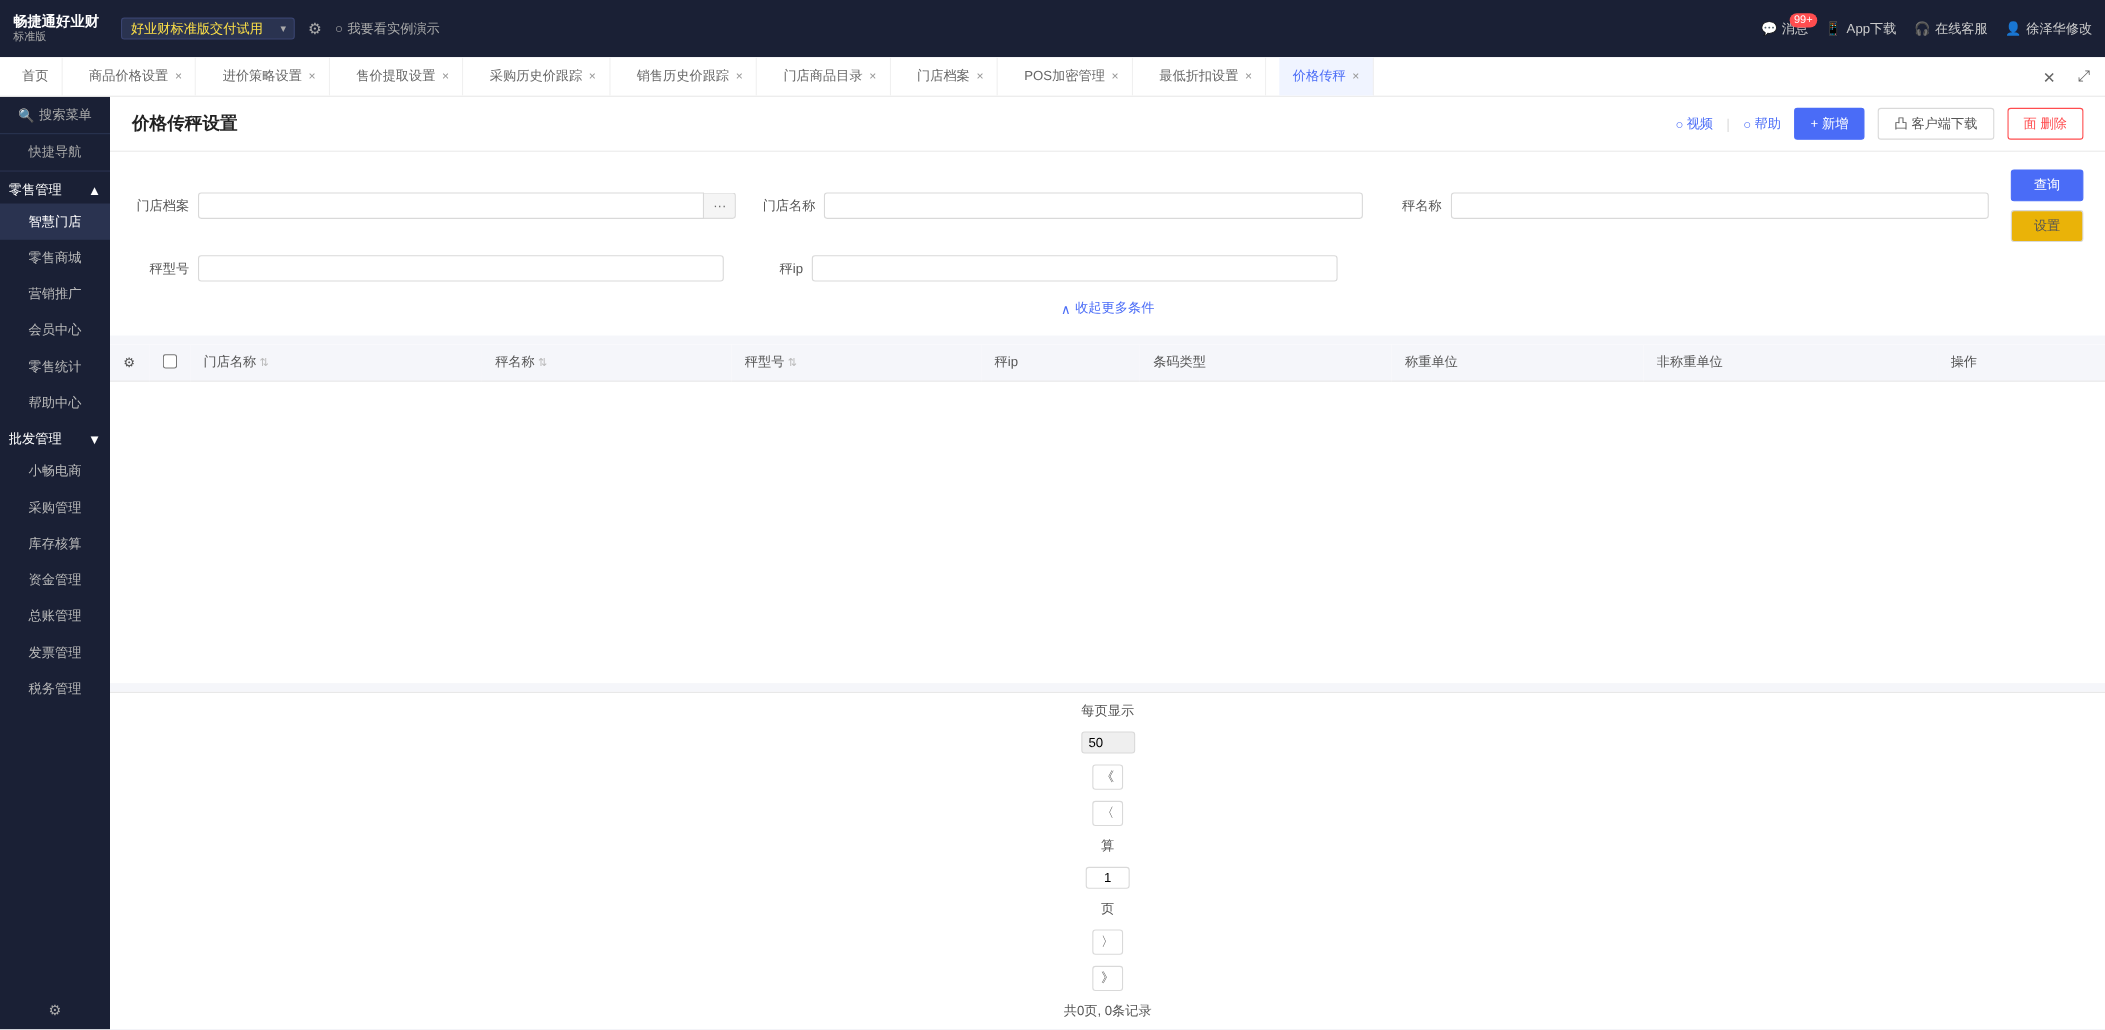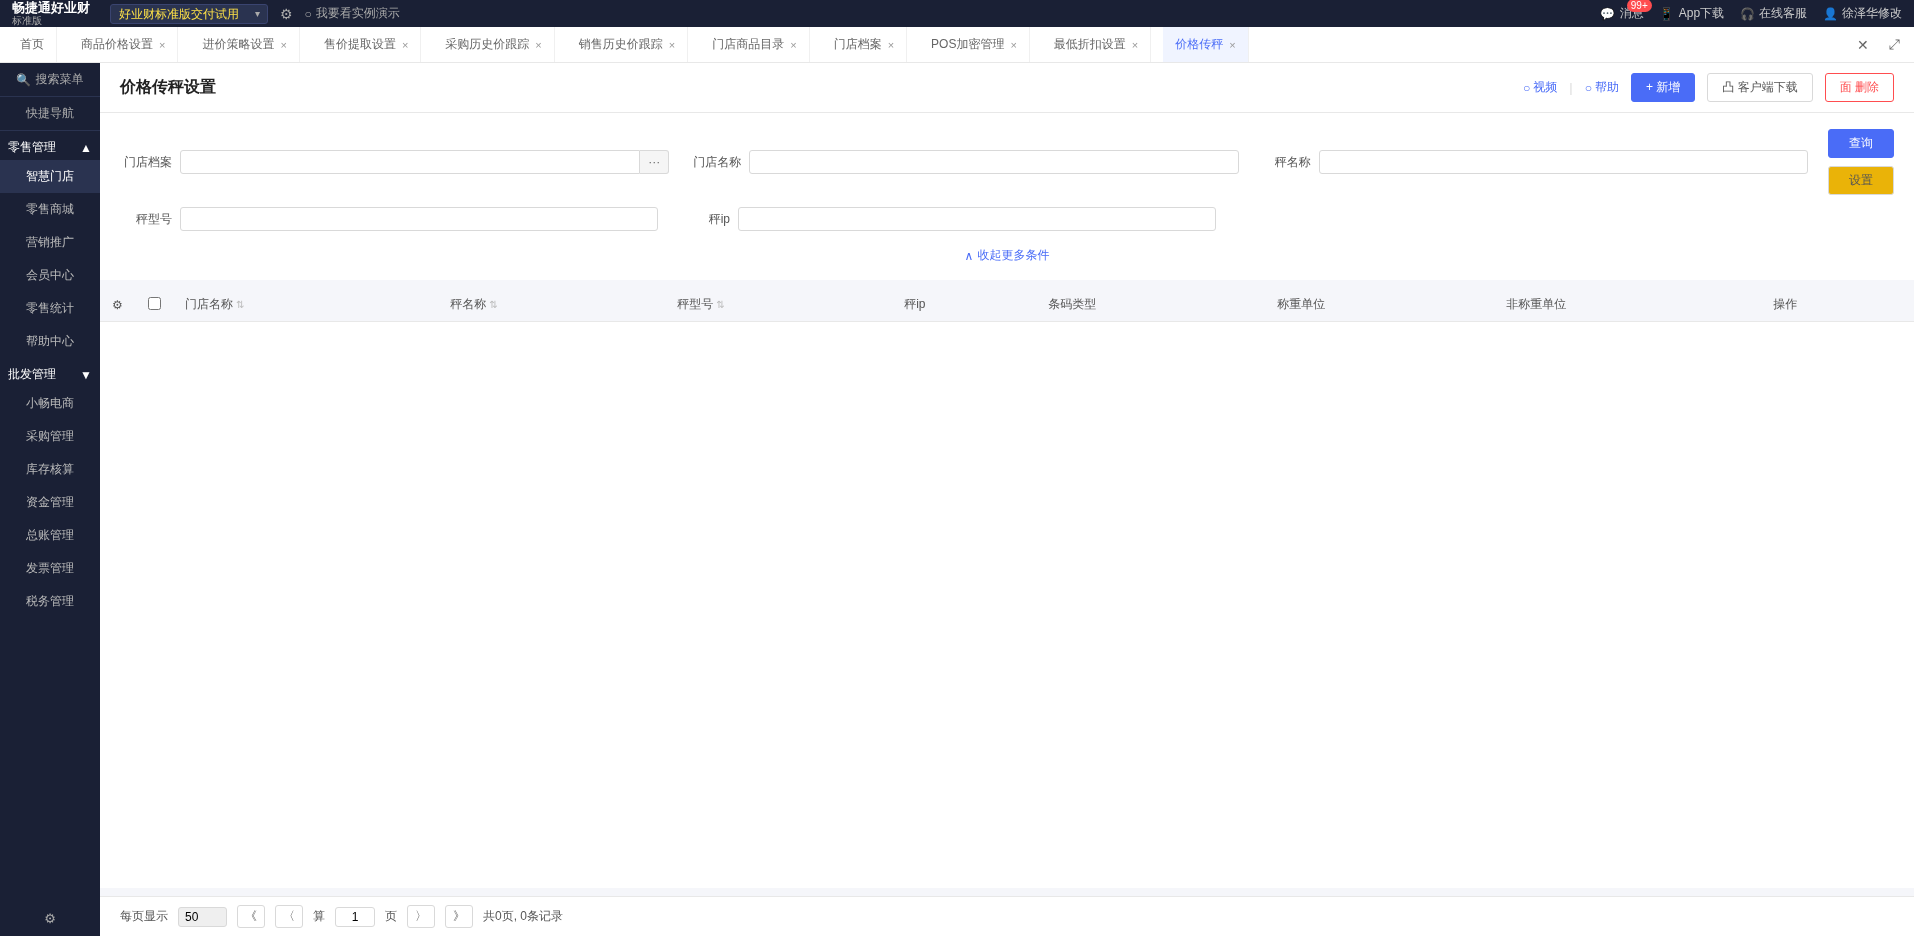--- a/index.html
+++ b/index.html
@@ -2,21 +2,21 @@
 <html><head>
   <meta charset="utf-8">
   <style>
     * { box-sizing: border-box; margin: 0; padding: 0; }
     body { font-family: 'Microsoft YaHei', Arial, sans-serif; font-size: 13px; background: #f0f2f5; color: #333; display: flex; flex-direction: column; height: 100vh; overflow: hidden; }
 
     
     .top-bar {
       background: #1a2035;
       color: #fff;
-      height: 27px;
+      height: 52px;
       display: flex;
       align-items: center;
       padding: 0 12px;
       justify-content: space-between;
       flex-shrink: 0;
     }
     .top-bar-left { display: flex; align-items: center; gap: 8px; }
     .app-logo { display: flex; flex-direction: column; line-height: 1.2; }
     .app-logo .title { font-size: 13px; font-weight: bold; color: #fff; }
     .app-logo .subtitle { font-size: 10px; color: #aaa; }
@@ -219,24 +219,26 @@
     .empty-state { display: flex; flex-direction: column; align-items: center; justify-content: center; padding: 80px 0; }
     .empty-text { color: #aaa; font-size: 13px; }
 
     
     .pagination-bar {
       background: #fff;
       border-top: 1px solid #e8e8e8;
       padding: 8px 20px;
       display: flex;
       align-items: center;
+      justify-content: flex-end;
       gap: 10px;
       font-size: 12px;
       color: #555;
       flex-shrink: 0;
+      flex-direction: column;
     }
     .pagination-select {
       border: 1px solid #d9d9d9;
       border-radius: 3px;
       padding: 2px 20px 2px 6px;
       font-size: 12px;
       appearance: none;
       cursor: pointer;
     }
     .page-input {

